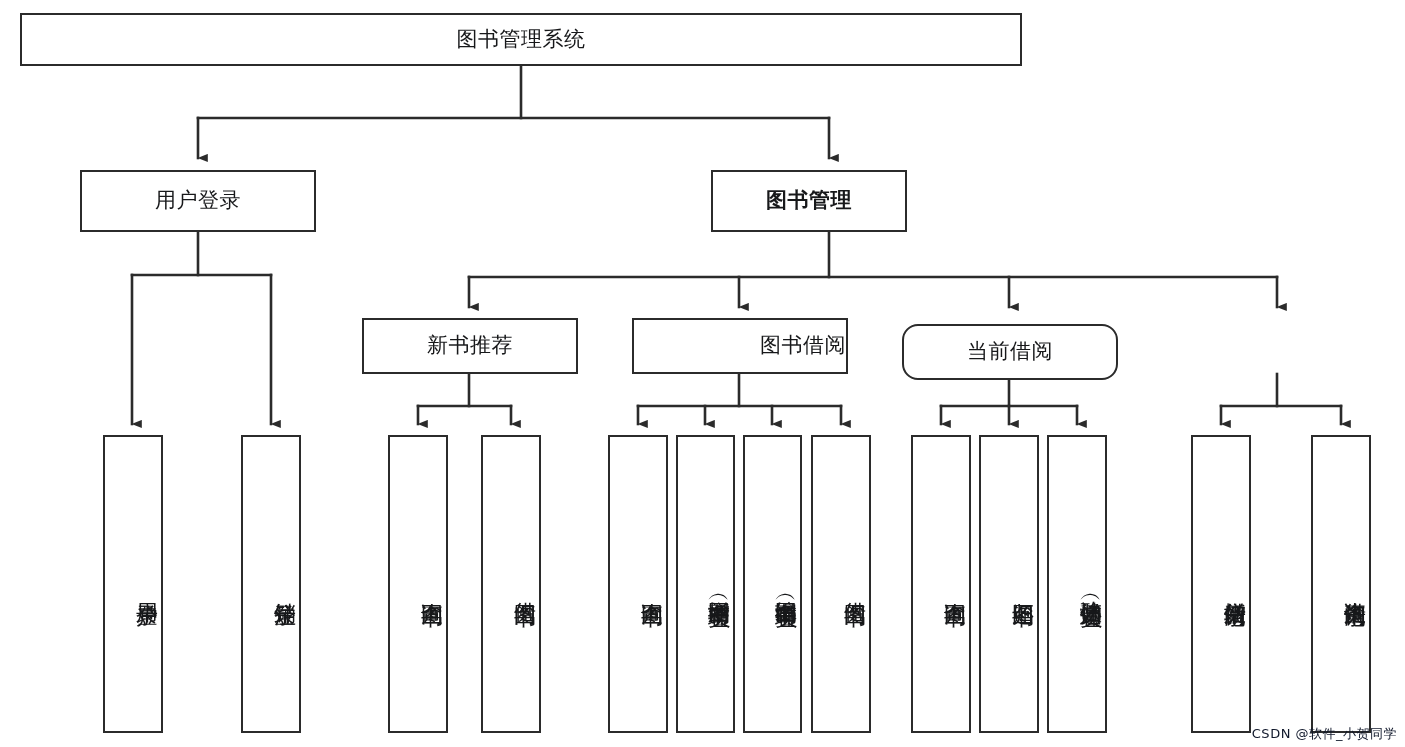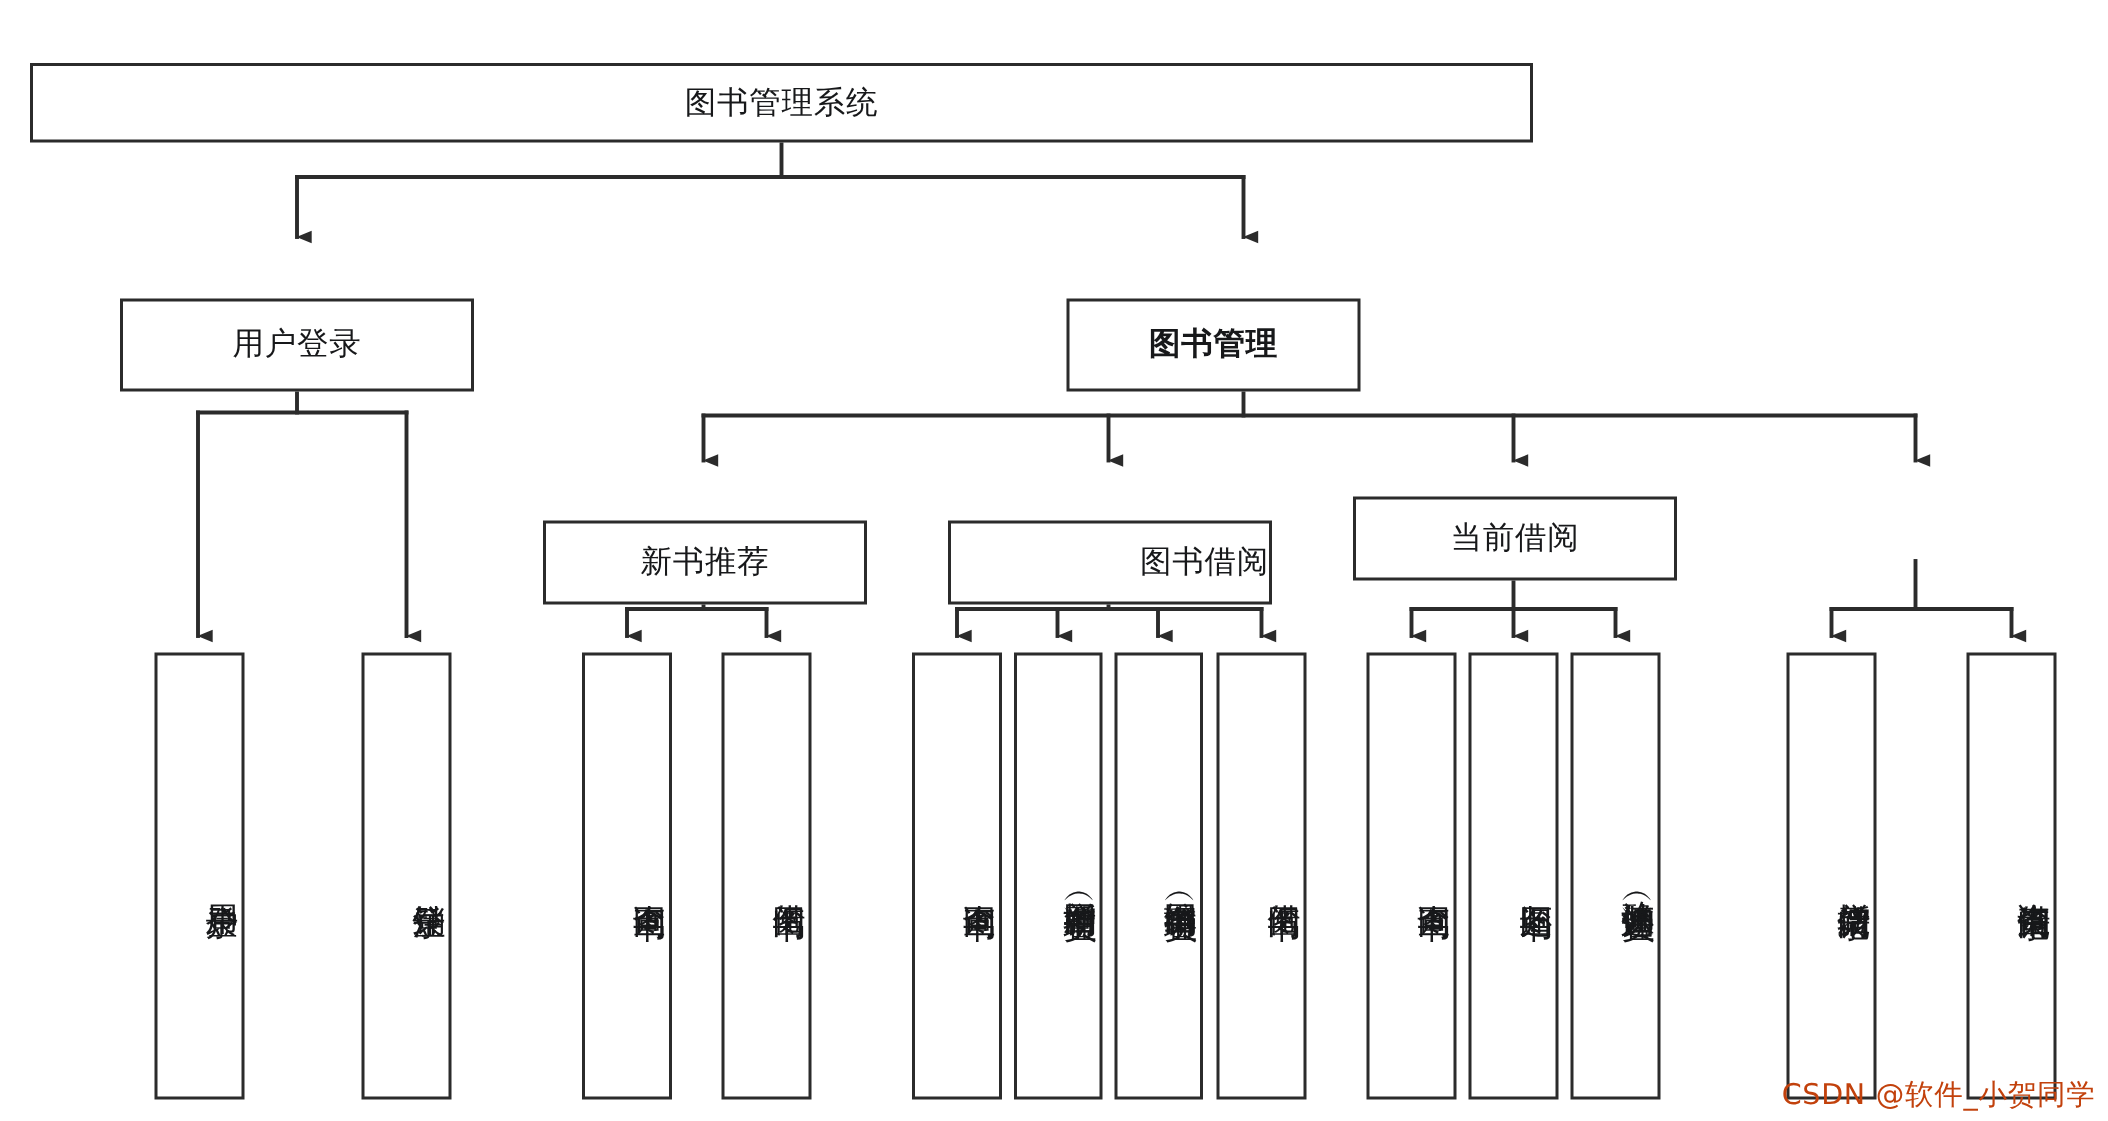--- a/index.html
+++ b/index.html
@@ -35,21 +35,20 @@
     display: flex;
     align-items: center;
     justify-content: center;
     color: #17181a;
   }
   .node-h {
     font-size: 21px;
     letter-spacing: 0.5px;
     line-height: 1.1;
     white-space: nowrap;
-    margin-top: 29px;
   }
   .node-root {
     font-size: 21px;
   }
   .node-v {
     writing-mode: vertical-rl;
     text-orientation: upright;
     font-size: 22px;
     line-height: 1.28;
     letter-spacing: 1px;
@@ -60,22 +59,22 @@
   }
   .node-v > span {
     writing-mode: vertical-rl;
     text-orientation: upright;
     display: block;
   }
   .watermark {
     position: absolute;
     right: 8px;
     bottom: 4px;
-    font-size: 19px;
-    color: #c2410c;
+    font-size: 13px;
+    color: #0f172a;
     white-space: nowrap;
     letter-spacing: 0.5px;
   }
 </style>
 </head>
 <body>
 
 <div id="canvas">
 
   <svg id="wires" viewBox="0 0 1405 747" width="1405" height="747" xmlns="http://www.w3.org/2000/svg">
@@ -140,21 +139,21 @@
   <div class="node node-h" style="left:711px; top:170px; width:196px; height:62px;font-weight:bold;">
     <span>图书管理</span>
   </div>
 
   <div class="node node-h" style="left:362px; top:318px; width:216px; height:56px;">
     <span>新书推荐</span>
   </div>
   <div class="node node-h" style="left:632px; top:318px; width:216px; height:56px;justify-content:flex-end;">
     <span>图书借阅</span>
   </div>
-  <div class="node node-h" style="left:902px; top:302px; width:216px; height:56px;">
+  <div class="node node-h" style="left:902px; top:324px; width:216px; height:56px;border-radius:16px;">
     <span>当前借阅</span>
   </div>
 
   <div class="node node-v" style="left:103px; top:435px; width:60px; height:298px;">
     <span>用户登录</span>
   </div>
   <div class="node node-v" style="left:241px; top:435px; width:60px; height:298px;">
     <span>注销登录</span>
   </div>
 

